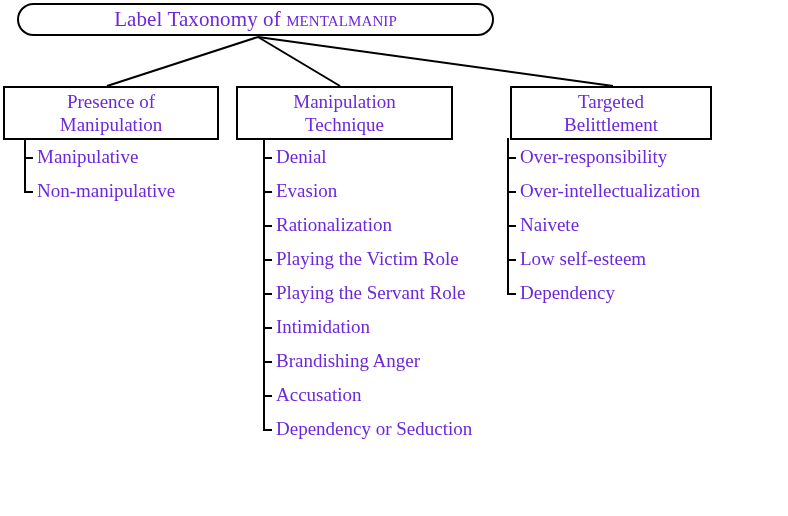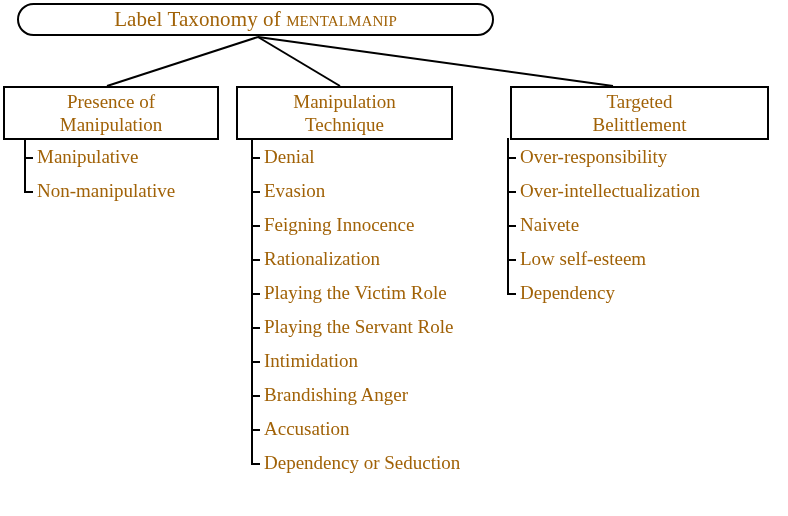--- a/index.html
+++ b/index.html
@@ -6,21 +6,21 @@
     margin: 0;
     padding: 0;
     background: #ffffff;
   }
   #canvas {
     position: relative;
     width: 788px;
     height: 516px;
     background: #ffffff;
     font-family: "Liberation Serif", "DejaVu Serif", serif;
-    color: #a16207;
+    color: #6d28d9;
     overflow: hidden;
   }
   #edges {
     position: absolute;
     left: 0;
     top: 0;
     width: 788px;
     height: 516px;
     pointer-events: none;
   }
@@ -66,30 +66,30 @@
     justify-content: center;
     z-index: 3;
   }
   .cat-box .line {
     font-size: 19px;
     line-height: 23px;
     white-space: nowrap;
   }
   #box-presence    { left: 3px;   width: 216px; align-items: center; }
   #box-technique   { left: 236px; width: 217px; }
-  #box-vulnerability { left: 510px; width: 259px; }
+  #box-vulnerability { left: 510px; width: 202px; }
 
   
   .child-list {
     position: absolute;
     top: 140px;
     z-index: 2;
   }
   #list-presence      { left: 13px;   }
-  #list-technique     { left: 240px; font-family: Liberation Serif, serif; }
+  #list-technique     { left: 252px; font-family: Liberation Serif, serif; }
   #list-vulnerability { left: 496px; }
 
   .child-item {
     position: relative;
     height: 34px;
     display: flex;
     align-items: center;
     padding-left: 24px;
     box-sizing: border-box;
   }
@@ -163,23 +163,20 @@
   </div>
 
   <div class="child-list" id="list-technique">
     <div class="child-item">
       <span class="txt">Denial</span>
     </div>
     <div class="child-item">
       <span class="txt">Evasion</span>
     </div>
     <div class="child-item">
-      <span class="txt">Feigning Innocence</span>
-    </div>
-    <div class="child-item">
       <span class="txt">Rationalization</span>
     </div>
     <div class="child-item">
       <span class="txt">Playing the Victim Role</span>
     </div>
     <div class="child-item">
       <span class="txt">Playing the Servant Role</span>
     </div>
     <div class="child-item">
       <span class="txt">Intimidation</span>

